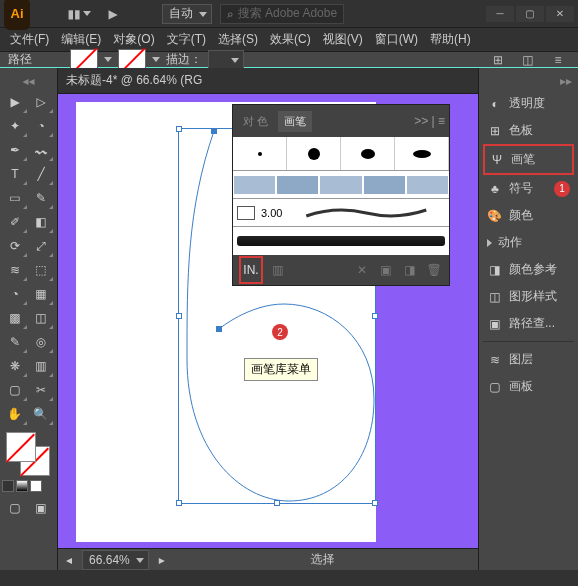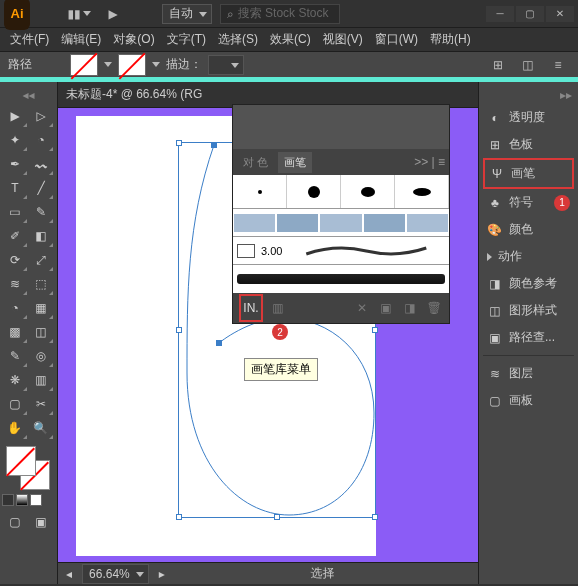--- a/index.html
+++ b/index.html
@@ -9,21 +9,21 @@
 .titlebar-gap { width: 32px; }
 .titlebar-btn { width: 30px; height: 20px; display: flex; align-items: center; justify-content: center; color: #bbb; margin: 0 2px; }
 .triangle-down { width: 0; height: 0; border-left: 4px solid transparent; border-right: 4px solid transparent; border-top: 5px solid #bbb; }
 .dropdown { background: #3a3a3a; border: 1px solid #555; padding: 2px 18px 2px 6px; color: #ccc; position: relative; height: 20px; display: flex; align-items: center; }
 .dropdown::after { content: ''; position: absolute; right: 4px; top: 7px; width: 0; height: 0; border-left: 4px solid transparent; border-right: 4px solid transparent; border-top: 5px solid #bbb; }
 .search-box { background: #2a2a2a; border: 1px solid #444; padding: 2px 6px; color: #666; margin-left: 8px; height: 20px; display: flex; align-items: center; min-width: 120px; }
 .win-controls { margin-left: auto; display: flex; gap: 2px; }
 .win-btn { width: 28px; height: 16px; background: #3a3a3a; display: flex; align-items: center; justify-content: center; color: #bbb; font-size: 10px; }
 .menubar { height: 24px; background: #323232; display: flex; align-items: center; padding: 0 4px; border-bottom: 1px solid #1e1e1e; }
 .menu-item { padding: 3px 6px; color: #ccc; font-size: 12px; cursor: pointer; }
-.controlbar { height: 30px; background: #474747; display: flex; align-items: center; padding: 0 8px; gap: 6px; border-bottom: 5px solid #5eead4; }
+.controlbar { height: 16px; background: #474747; display: flex; align-items: center; padding: 0 8px; gap: 6px; border-bottom: 1px solid #5eead4; }
 .cb-label { color: #ccc; }
 .swatch { width: 28px; height: 22px; border: 1px solid #666; position: relative; background: #fff; }
 .swatch.red-slash::before { content: ''; position: absolute; width: 140%; height: 2px; background: red; top: 50%; left: -20%; transform: rotate(-45deg); }
 .spacer { flex: 1; }
 .cb-iconbtn { width: 24px; height: 20px; display: flex; align-items: center; justify-content: center; color: #bbb; }
 .main { display: flex; height: calc(100% - 84px); }
 .tools { width: 58px; background: #474747; border-right: 1px solid #1e1e1e; display: flex; flex-direction: column; padding: 4px 2px; }
 .tool-row { display: flex; }
 .tool { width: 26px; height: 24px; display: flex; align-items: center; justify-content: center; color: #ccc; position: relative; cursor: pointer; }
 .tool-corner::after { content: ''; position: absolute; right: 1px; bottom: 1px; width: 0; height: 0; border-left: 4px solid transparent; border-bottom: 4px solid #888; }
@@ -47,21 +47,21 @@
 .shape-path { position: absolute; left: 0; top: 0; }
 .statusbar { height: 22px; background: #474747; display: flex; align-items: center; padding: 0 8px; gap: 10px; color: #ccc; border-top: 1px solid #1e1e1e; }
 .right-panels { width: 100px; background: #474747; border-left: 1px solid #1e1e1e; padding: 4px; }
 .panel-item { display: flex; align-items: center; padding: 5px 4px; gap: 6px; cursor: pointer; color: #ccc; }
 .panel-item.highlighted { border: 2px solid #d93838; }
 .panel-icon { width: 16px; height: 16px; display: flex; align-items: center; justify-content: center; }
 .panel-tri { width: 0; height: 0; border-top: 4px solid transparent; border-bottom: 4px solid transparent; border-left: 5px solid #bbb; }
 .badge { width: 16px; height: 16px; border-radius: 50%; background: #d93838; color: #fff; display: flex; align-items: center; justify-content: center; font-size: 10px; margin-left: auto; }
 .panel-divider { height: 1px; background: #333; margin: 4px 0; }
 .brushes-panel { position: absolute; left: 232px; top: 104px; width: 218px; background: #535353; border: 1px solid #222; }
-.bp-tabs { display: flex; align-items: center; height: 26px; background: #424242; padding: 0 4px; gap: 4px; margin-top: 44px; }
+.bp-tabs { display: flex; align-items: center; height: 32px; background: #424242; padding: 0 4px; gap: 4px; }
 .bp-tab { padding: 3px 6px; color: #888; font-size: 11px; }
 .bp-tab.active { background: #535353; color: #ddd; }
 .bp-tabs-end { margin-left: auto; display: flex; gap: 4px; color: #999; }
 .bp-row1 { height: 34px; background: #fff; display: flex; align-items: center; border-bottom: 1px solid #999; }
 .dot-cell { flex: 1; display: flex; align-items: center; justify-content: center; border-right: 1px solid #ccc; height: 100%; }
 .dot { border-radius: 50%; background: #000; }
 .bp-basic { height: 28px; background: #fff; display: flex; align-items: center; padding: 0 6px; border-bottom: 1px solid #999; }
 .bp-basic-line { flex: 1; height: 1px; background: #000; margin-right: 8px; }
 .bp-pattern { height: 28px; background: #fff; display: flex; align-items: center; border-bottom: 1px solid #999; }
 .pattern-seg { flex: 1; height: 18px; margin: 0 1px; }
@@ -83,21 +83,21 @@
 
 <div class="titlebar">
   <div class="ai-logo">Ai</div>
   <div class="titlebar-gap"></div>
   <div class="titlebar-btn">▮▮ <span style="margin-left:2px" class="triangle-down"></span></div>
   <div class="titlebar-btn">▶</div>
   <div style="width:32px"></div>
   <div class="dropdown">自动</div>
   <div class="search-box">
       <span style="color:#888;margin-right:4px">⌕</span>
-      <span>搜索 Stock Stock</span>
+      <span>搜索 Adobe Adobe</span>
     </div>
   <div class="win-controls">
     <div class="win-btn">─</div>
     <div class="win-btn">▢</div>
     <div class="win-btn">✕</div>
   </div>
 </div>
 
 <div class="menubar">
   <div class="menu-item">文件(F)</div>

